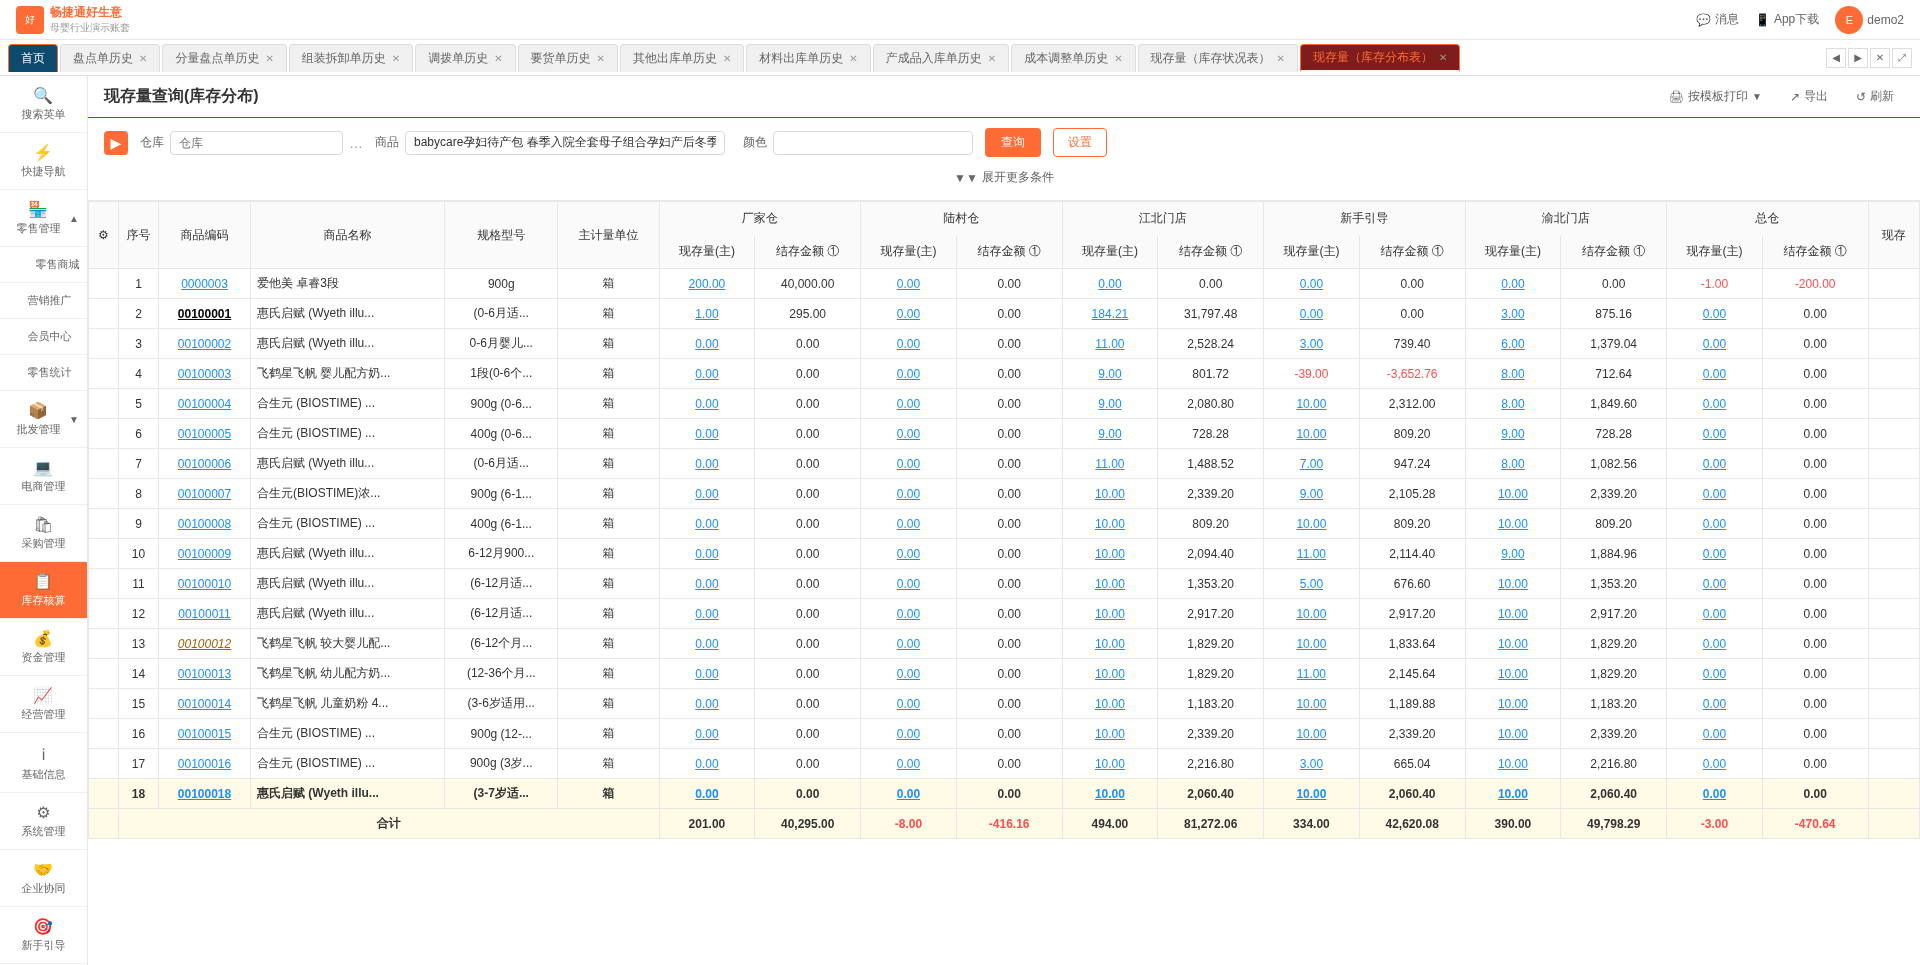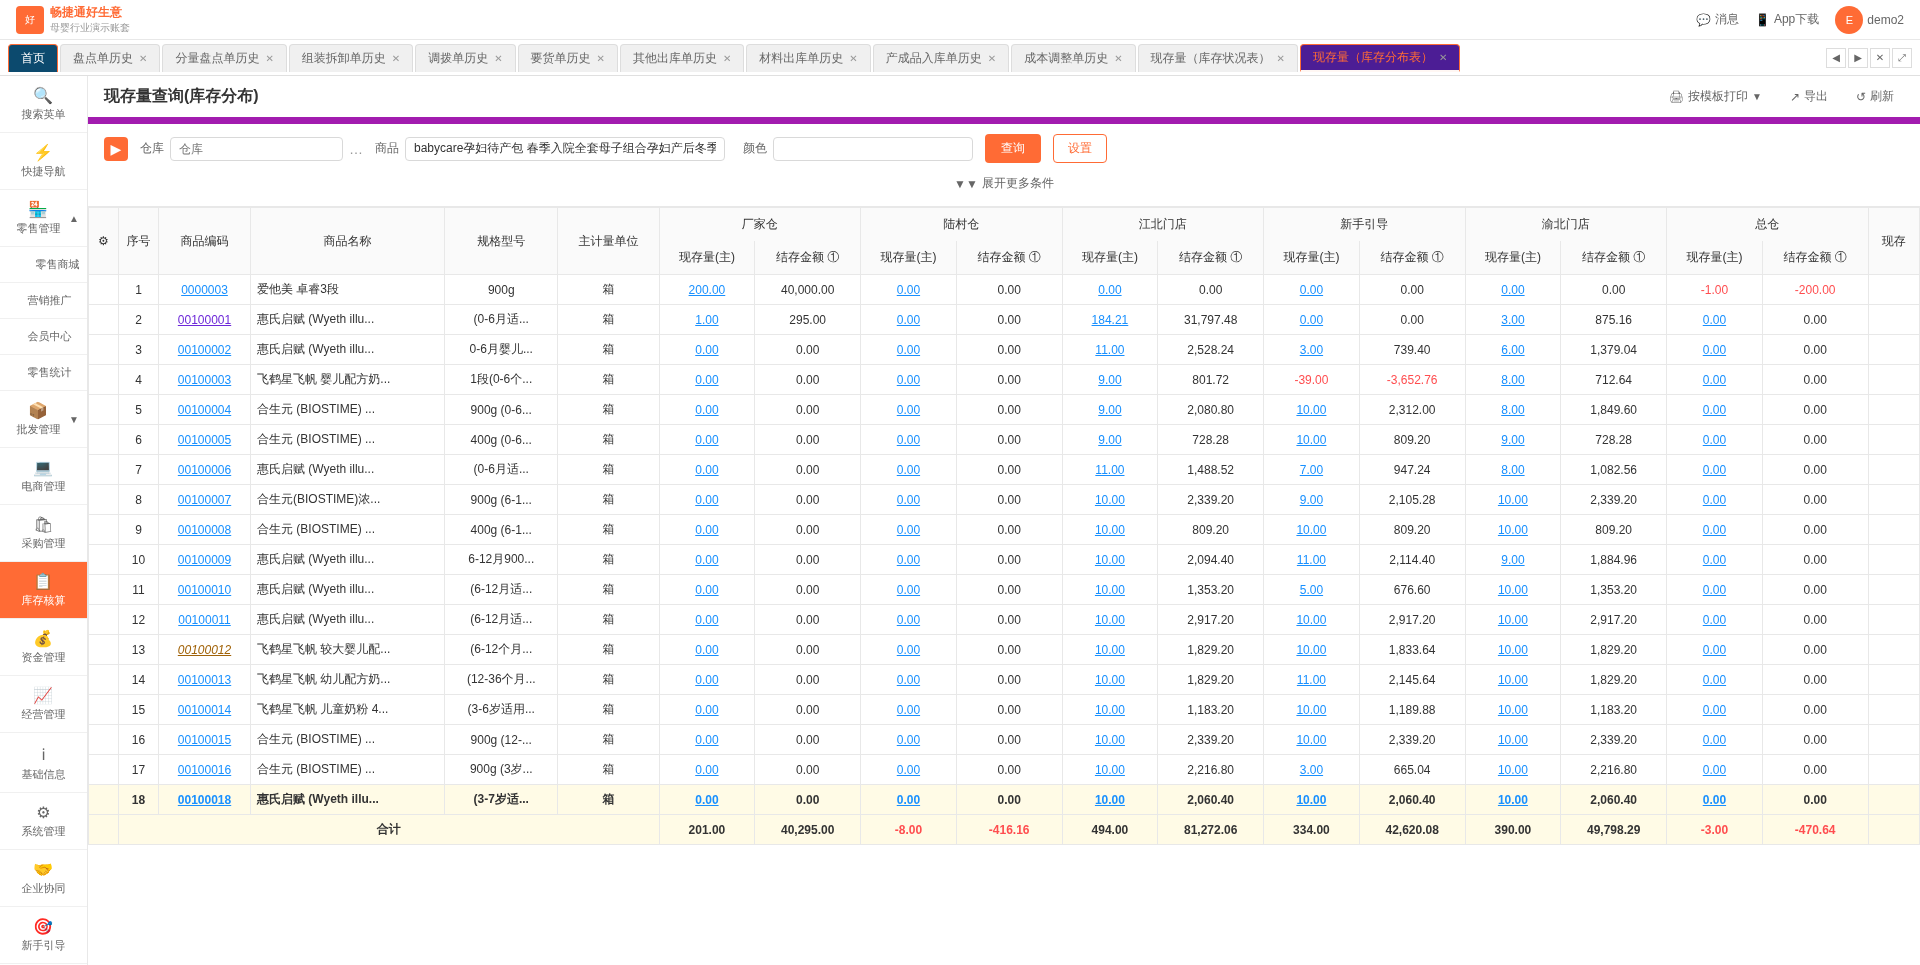--- a/index.html
+++ b/index.html
@@ -10,41 +10,41 @@
     .top-bar-left { display: flex; align-items: center; gap: 8px; }
     .logo-area { display: flex; align-items: center; gap: 6px; }
     .logo-icon { width: 28px; height: 28px; background: #ff6b35; border-radius: 4px; display: flex; align-items: center; justify-content: center; color: #fff; font-size: 10px; }
     .top-bar-right { display: flex; align-items: center; gap: 16px; }
     .top-bar-item { display: flex; align-items: center; gap: 4px; color: #666; cursor: pointer; font-size: 12px; }
     .user-avatar { width: 28px; height: 28px; border-radius: 50%; background: #ff6b35; display: flex; align-items: center; justify-content: center; color: #fff; font-size: 11px; }
 
     
     .tab-bar { height: 36px; background: #fff; display: flex; align-items: center; padding: 0 8px; border-bottom: 1px solid #e0e0e0; overflow: hidden; gap: 2px; }
     .tab-item { height: 28px; padding: 0 12px; border-radius: 4px 4px 0 0; display: flex; align-items: center; gap: 6px; cursor: pointer; font-size: 12px; white-space: nowrap; background: #f0f0f0; color: #666; border: 1px solid #ddd; border-bottom: none; }
-    .tab-item.active { background: #4c1d95; color: #ff6b35; border-color: #ff6b35; border-bottom: 2px solid #fff7f3; }
+    .tab-item.active { background: #7f1d1d; color: #ff6b35; border-color: #ff6b35; border-bottom: 2px solid #fff7f3; }
     .tab-item.home { background: #0c4a6e; color: #fff; border-color: #ff6b35; }
     .tab-close { font-size: 10px; color: #999; cursor: pointer; }
     .tab-nav-btns { display: flex; gap: 2px; margin-left: auto; }
     .tab-nav-btn { width: 20px; height: 20px; border: 1px solid #ddd; background: #fff; cursor: pointer; display: flex; align-items: center; justify-content: center; font-size: 10px; color: #666; }
 
     
     .main-layout { display: flex; height: calc(100vh - 76px); }
     
     
     .sidebar { width: 88px; background: #fff; border-right: 1px solid #e8e8e8; overflow-y: auto; flex-shrink: 0; }
     .sidebar-item { padding: 10px 4px; text-align: center; cursor: pointer; color: #666; font-size: 11px; border-bottom: 1px solid #f0f0f0; }
     .sidebar-item.active { background: #ff6b35; color: #fff; }
     .sidebar-item-icon { font-size: 16px; margin-bottom: 2px; }
     .sidebar-item.with-arrow { display: flex; align-items: center; justify-content: space-between; padding: 10px 8px; }
 
     
     .content { flex: 1; overflow: hidden; display: flex; flex-direction: column; }
     
     
-    .page-header { background: #fff; padding: 8px 16px; border-bottom: 7px solid #a21caf; display: flex; align-items: center; justify-content: space-between; }
+    .page-header { background: #fff; padding: 8px 16px; border-bottom: 1px solid #a21caf; display: flex; align-items: center; justify-content: space-between; }
     .page-title { font-size: 16px; font-weight: bold; color: #333; }
     .page-actions { display: flex; align-items: center; gap: 8px; }
     .action-btn { display: flex; align-items: center; gap: 4px; padding: 4px 10px; cursor: pointer; color: #666; font-size: 12px; }
 
     
     .search-bar { background: #fff; padding: 10px 16px; border-bottom: 1px solid #e8e8e8; }
     .search-row { display: flex; align-items: center; gap: 12px; flex-wrap: wrap; }
     .search-item { display: flex; align-items: center; gap: 6px; }
     .search-label { color: #666; font-size: 12px; white-space: nowrap; }
     .search-input { border: 1px solid #d9d9d9; border-radius: 4px; padding: 4px 8px; font-size: 12px; outline: none; min-width: 80px; }
@@ -349,21 +349,21 @@
     <td class="">0.00</td>
     <td class="num-link">0.00</td>
     <td>0.00</td>
     <td class=" num-negative">-1.00</td>
     <td class=" num-negative">-200.00</td>
     <td></td>
   </tr>
             <tr>
     <td></td>
     <td>2</td>
-    <td style="color:#6d28d9;cursor:pointer;text-decoration:underline;">00100001</td>
+    <td style="color:#000000;cursor:pointer;text-decoration:underline;font-weight:bold;">00100001</td>
     <td style="text-align:left;max-width:140px;overflow:hidden;text-overflow:ellipsis;">惠氏启赋 (Wyeth illu...</td>
     <td>(0-6月适...</td>
     <td>箱</td>
     <td class="num-link">1.00</td>
     <td>295.00</td>
     <td class="num-link">0.00</td>
     <td>0.00</td>
     <td class="num-link">184.21</td>
     <td>31,797.48</td>
     <td class=" num-link">0.00</td>

